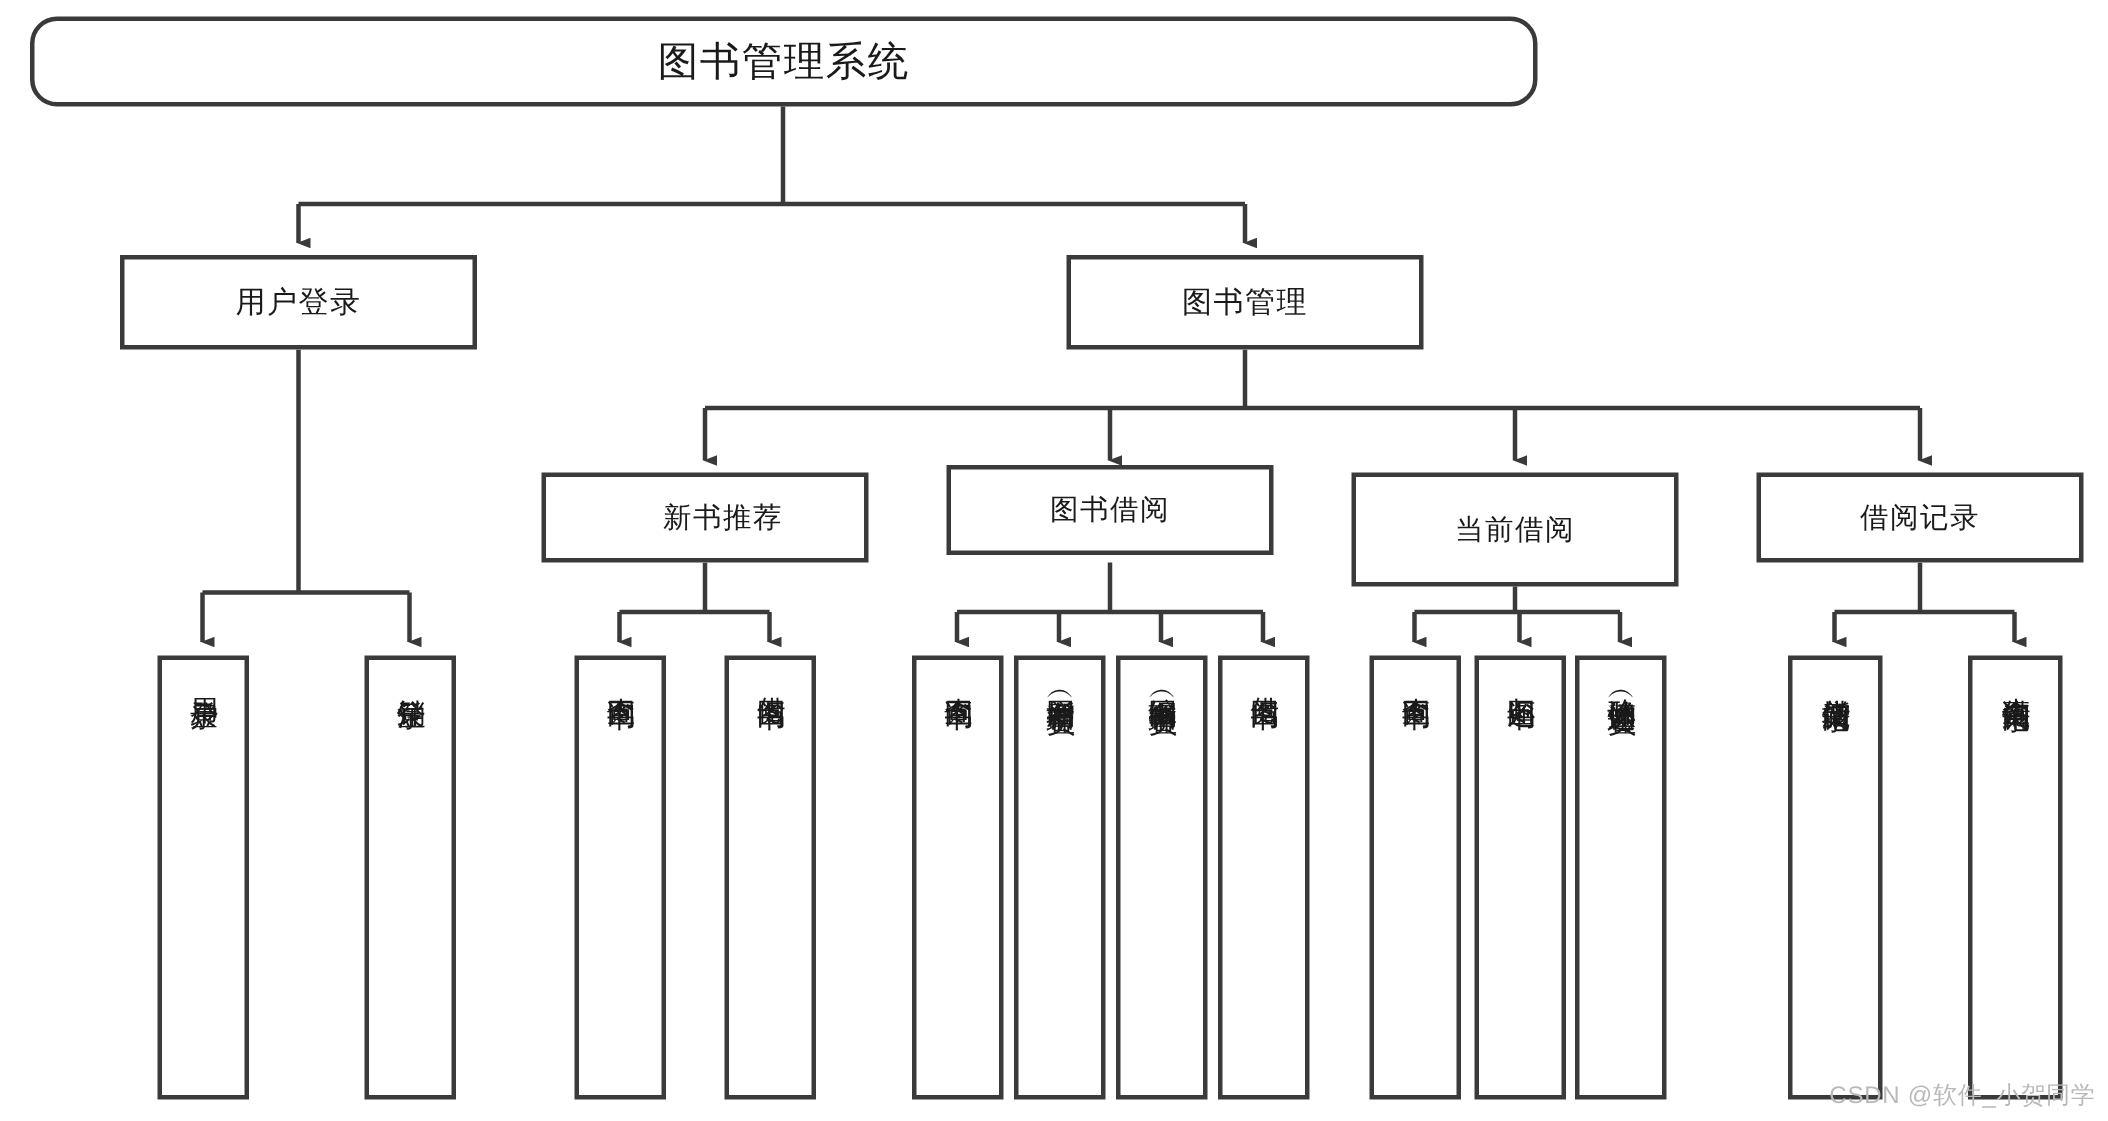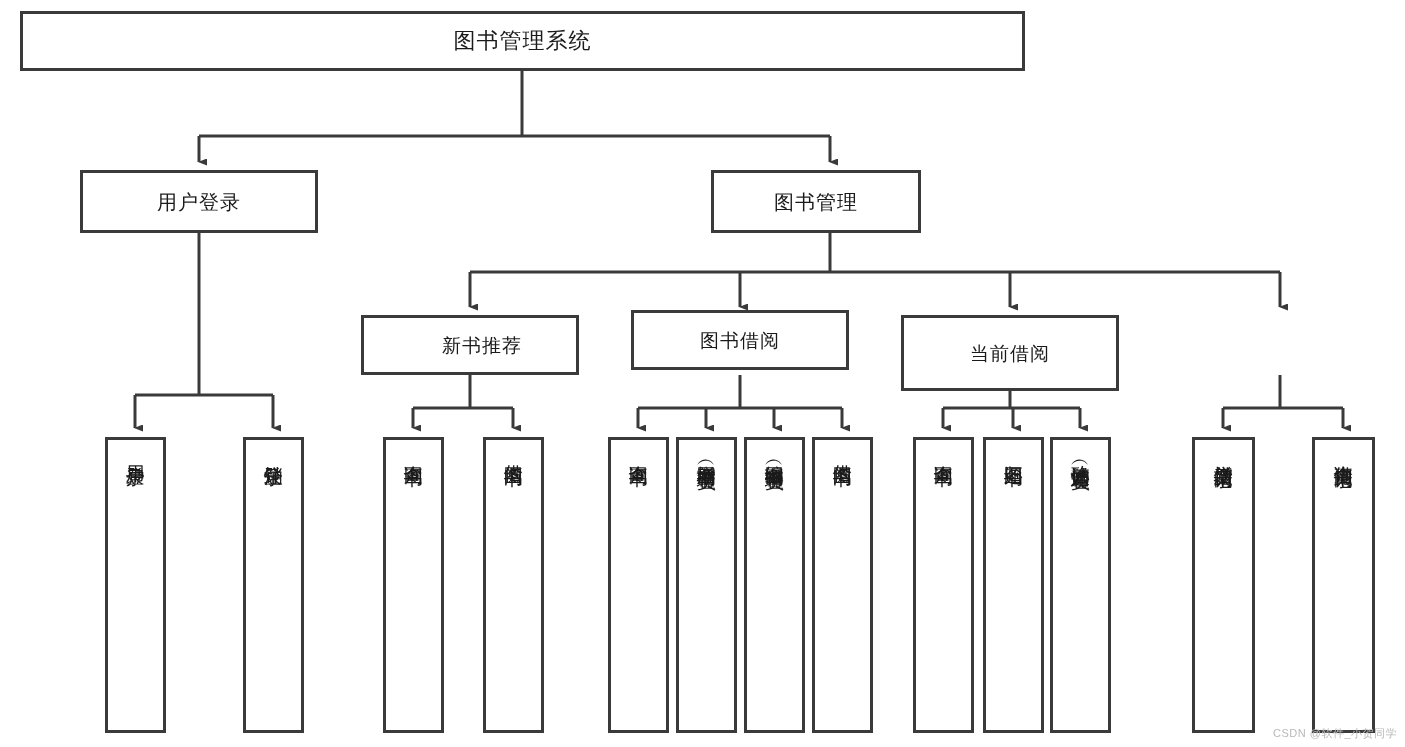--- a/index.html
+++ b/index.html
@@ -32,21 +32,22 @@
     background: #ffffff;
     border: 2px solid #3a3a3a;
     display: flex;
     align-items: center;
     justify-content: center;
     color: #1a1a1a;
     z-index: 2;
   }
   .node-root {
     border-width: 3px;
-    font-size: 22px;
+    font-size: 27px;
+    border-radius: 18px;
   }
   .node-l1 {
     border-width: 3px;
     font-size: 20px;
   }
   .node-l2 {
     border-width: 3px;
     font-size: 19px;
   }
   .node-leaf {
@@ -64,21 +65,21 @@
   }
   .htext {
     line-height: 1;
     letter-spacing: 1px;
     white-space: nowrap;
   }
   #watermark {
     position: absolute;
     right: 8px;
     bottom: 6px;
-    font-size: 11px;
+    font-size: 16px;
     color: #b9b9b9;
     z-index: 5;
     white-space: nowrap;
     letter-spacing: 0.5px;
   }
 </style>
 </head>
 <body>
 
 <div id="diagram-root">
@@ -133,33 +134,36 @@
     </g>
   </svg>
 
   <div class="node node-root" style="left:20px; top:11px; width:1005px; height:60px;">
     <span class="htext">图书管理系统</span>
   </div>
 
   <div class="node node-l1" style="left:80px; top:170px; width:238px; height:63px;">
     <span class="htext">用户登录</span>
   </div>
-  <div class="node node-l1" style="left:711px; top:170px; width:210px; height:63px;">
+  <div class="node node-l1" style="left:711px; top:170px; width:238px; height:63px;">
     <span class="htext">图书管理</span>
   </div>
 
   <div class="node node-l2" style="left:361px; top:315px; width:218px; height:60px;padding-left:24px;">
     <span class="htext">新书推荐</span>
   </div>
   <div class="node node-l2" style="left:631px; top:310px; width:218px; height:60px;">
     <span class="htext">图书借阅</span>
   </div>
   <div class="node node-l2" style="left:901px; top:315px; width:218px; height:76px;">
     <span class="htext">当前借阅</span>
   </div>
+  <div class="node node-l2" style="left:1171px; top:315px; width:218px; height:60px;">
+    <span class="htext">借阅记录</span>
+  </div>
 
   <div class="node node-leaf" style="left:105px; top:437px; width:61px; height:296px;">
     <span class="vtext">用户登录</span>
   </div>
   <div class="node node-leaf" style="left:243px; top:437px; width:61px; height:296px;">
     <span class="vtext">注销登录</span>
   </div>
 
   <div class="node node-leaf" style="left:383px; top:437px; width:61px; height:296px;">
     <span class="vtext">查询图书</span>

